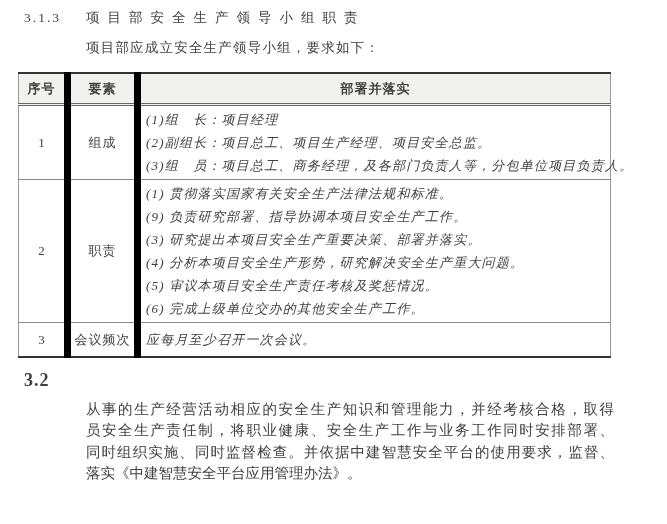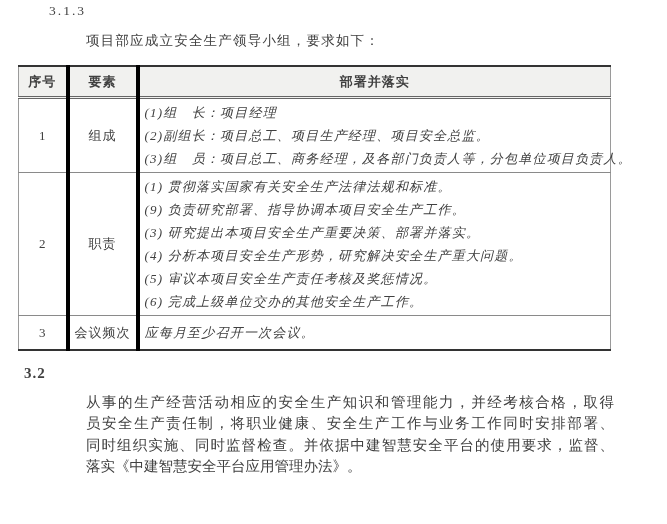--- a/index.html
+++ b/index.html
@@ -4,64 +4,65 @@
 <style>
   html,body{margin:0;padding:0;}
   body{
     width:667px;height:524px;background:#ffffff;overflow:hidden;
     font-family:"Liberation Serif","DejaVu Serif",serif;
     color:#404040;
   }
   .page{position:relative;width:667px;height:524px;}
 
   
-  .h1{display:flex;align-items:baseline;margin:3px 0 0 24px;font-size:13.5px;line-height:16px;text-align:right;}
+  .h1{display:flex;align-items:baseline;margin:10px 0 0 24px;font-size:13.5px;line-height:16px;}
   .h1 .num{width:62px;letter-spacing:2px;flex:none;}
   .h1 .ttl{letter-spacing:8px;white-space:nowrap;}
 
   .intro{margin:14px 0 0 86px;font-size:13.5px;letter-spacing:1.2px;line-height:16px;white-space:nowrap;}
 
   
   table.req{
     border-collapse:collapse;table-layout:fixed;
     margin:16px 0 14px 18px;width:592px;
     border-top:2px solid #333333;border-bottom:2px solid #333333;
     border-left:1px solid #9a9a9a;border-right:1px solid #9a9a9a;
   }
   col.c1{width:49px;}  col.c2{width:70px;}  col.c3{width:473px;}
   th{
     background:#f1f1ef;height:27px;font-size:13px;font-weight:bold;
     letter-spacing:1px;text-align:center;border-bottom:3px double #666666;
   }
-  th+th, td+td{border-left:4px solid #000000;}
+  th+th, td+td{border-left:7px solid #000000;}
   tbody tr+tr td{border-top:1px solid #8a8a8a;}
   td{vertical-align:middle;font-size:13px;}
   td.no{text-align:center;}
   td.el{text-align:center;letter-spacing:1px;}
   td.rq{padding:2px 4px 2px 5px;letter-spacing:1.2px;}
   .item{line-height:23px;white-space:nowrap;font-style:italic;}
   tr.freq td{height:29px;}
 
   
-  .h2{display:flex;align-items:baseline;margin:13px 0 0 24px;font-size:15px;font-weight:bold;line-height:17px;}
+  .h2{display:flex;align-items:baseline;margin:13px 0 0 24px;font-size:18px;font-weight:bold;line-height:17px;}
   .h2 .num{width:62px;letter-spacing:1px;flex:none;}
   .h2 .ttl{letter-spacing:6px;white-space:nowrap;}
 
   
   .para{margin:10px 0 0 86px;width:528px;font-size:14.5px;}
   .pl{line-height:21.4px;text-align:justify;text-align-last:justify;}
   .pl.last{text-align-last:left;}
 </style>
 </head>
 <body>
 
 <div class="page">
 
   <div class="h1">
     <span class="num">3.1.3</span>
+    <span class="ttl">项目部安全生产领导小组职责</span>
   </div>
 
   <div class="intro">项目部应成立安全生产领导小组，要求如下：</div>
 
   <table class="req">
     <colgroup>
         <col class="c1">
         <col class="c2">
         <col class="c3">
       </colgroup>

